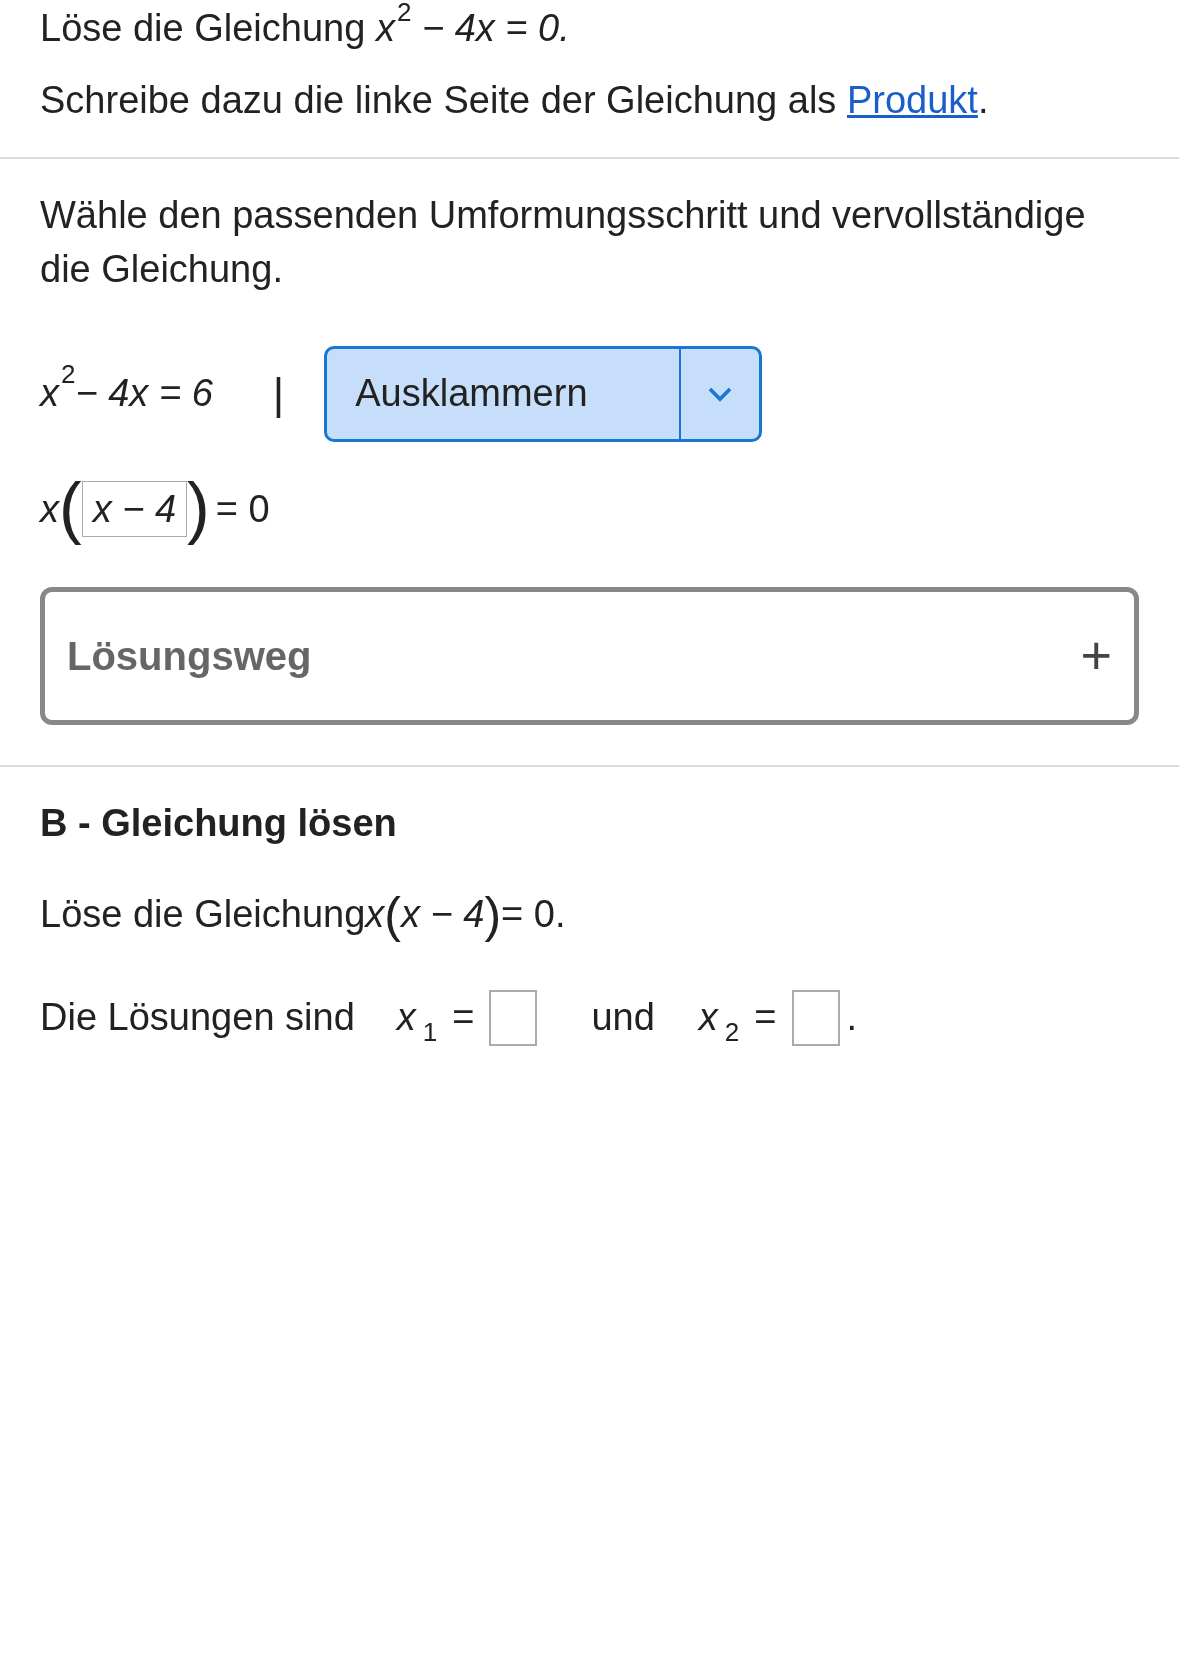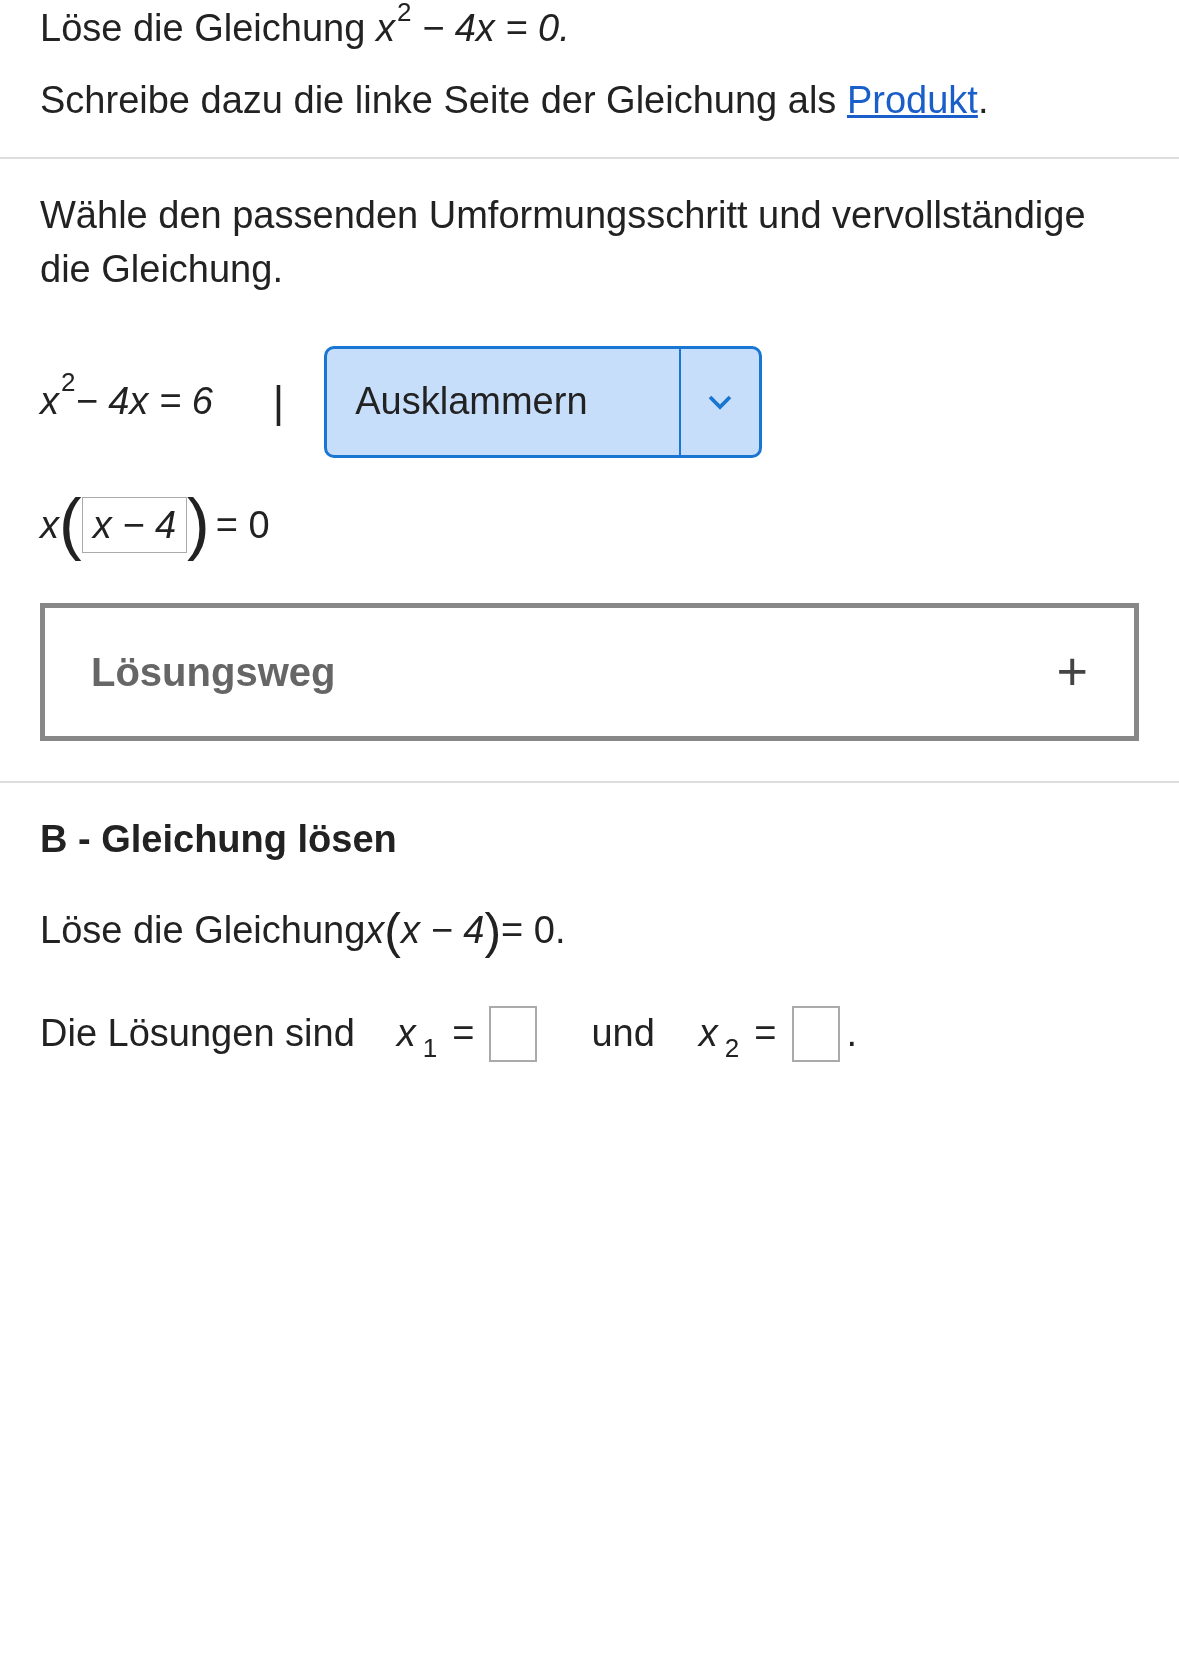--- a/index.html
+++ b/index.html
@@ -57,21 +57,21 @@
       font-style: normal;
       font-size: 44px;
       font-weight: 300;
     }
     .dropdown {
       display: flex;
       align-items: stretch;
       border: 3px solid #1976d2;
       border-radius: 10px;
       background: #c7defb;
-      height: 112px;
+      height: 96px;
       overflow: hidden;
       font-style: normal;
       gap: 32px;
     }
     .dropdown-label {
       padding: 0 28px;
       display: flex;
       align-items: center;
       font-size: 38px;
       min-width: 320px;
@@ -110,22 +110,22 @@
     }
     .input-box-empty {
       border: 2px solid #aaa;
       width: 48px;
       height: 56px;
       display: inline-block;
       vertical-align: middle;
     }
     .solution-panel {
       border: 5px solid #888;
-      border-radius: 0;
-      padding: 26px 46px;
+      border-radius: 12px;
+      padding: 26px 22px;
       display: flex;
       justify-content: space-between;
       align-items: center;
       color: #666;
       font-weight: bold;
       font-size: 40px;
       margin-top: 20px;
       gap: 35px;
     }
     .plus-icon {

